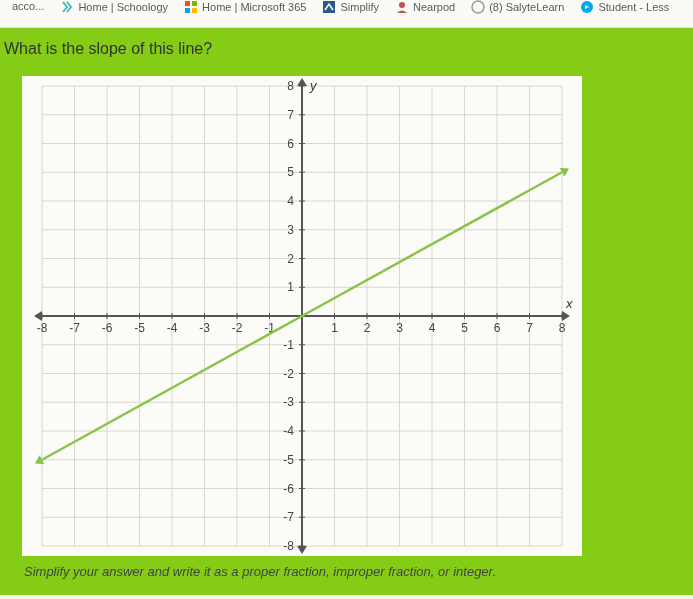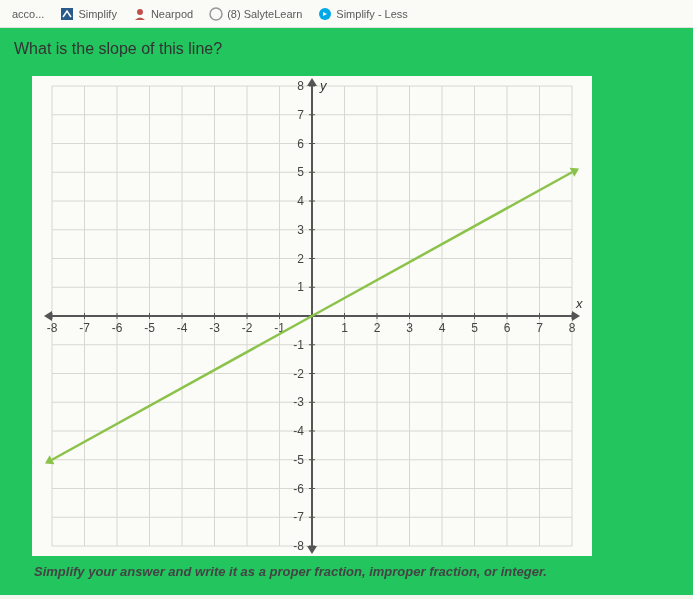--- a/index.html
+++ b/index.html
@@ -6,73 +6,91 @@
     body {
       font-family: -apple-system, BlinkMacSystemFont, 'Segoe UI', Arial, sans-serif;
       background: #f5f5f0;
       width: 693px;
       height: 599px;
       overflow: hidden;
       position: relative;
     }
     .tabs {
       display: flex;
-      align-items: center;
+      align-items: flex-start;
       height: 28px;
       background: #fafaf7;
       border-bottom: 1px solid #e0e0dc;
       padding: 0 4px;
       font-size: 11px;
       color: #5a5a5a;
       white-space: nowrap;
       overflow: hidden;
     }
     .tab {
       display: flex;
       align-items: center;
       padding: 0 8px;
       gap: 4px;
       cursor: pointer;
     }
     .tab-icon { width: 14px; height: 14px; display: inline-flex; align-items: center; justify-content: center; }
     .content {
-      padding: 12px 14px 8px 14px;
-      background: #22c55e;
+      padding: 12px 14px 8px 4px;
+      background: #84cc16;
     }
     .question {
       font-size: 16px;
       color: #333;
       margin-bottom: 18px;
     }
     .graph-wrap {
       width: 560px;
       height: 480px;
       margin-left: 18px;
       position: relative;
       background: #fbfbf8;
     }
     .graph-svg { display: block; }
     .instruction {
       font-style: italic;
       font-size: 13px;
       color: #444;
       padding: 8px 20px;
-      font-weight: bold;
     }
   </style>
 </head>
 <body>
 
 <div class="tabs">
   <div class="tab">
     <span>acco...</span>
   </div>
   <div class="tab">
     <span class="tab-icon">
       <svg width="14" height="14" viewBox="0 0 14 14">
+          <path d="M3 2 L7 7 L3 12 M7 2 L11 7 L7 12" stroke="#4db8b8" stroke-width="2" fill="none"></path>
+        </svg>
+    </span>
+    <span>Home | Schoology</span>
+  </div>
+  <div class="tab">
+    <span class="tab-icon">
+      <svg width="14" height="14" viewBox="0 0 14 14">
+        <rect x="1" y="1" width="5" height="5" fill="#f25022"></rect>
+        <rect x="8" y="1" width="5" height="5" fill="#7fba00"></rect>
+        <rect x="1" y="8" width="5" height="5" fill="#00a4ef"></rect>
+        <rect x="8" y="8" width="5" height="5" fill="#ffb900"></rect>
+      </svg>
+    </span>
+    <span>Home | Microsoft 365</span>
+  </div>
+  <div class="tab">
+    <span class="tab-icon">
+      <svg width="14" height="14" viewBox="0 0 14 14">
           <rect x="1" y="1" width="12" height="12" fill="#2a5a8a"></rect>
           <path d="M3 10 L7 4 L11 10" stroke="#fff" stroke-width="1.5" fill="none"></path>
         </svg>
     </span>
     <span>Simplify</span>
   </div>
   <div class="tab">
     <span class="tab-icon">
       <svg width="14" height="14" viewBox="0 0 14 14">
           <circle cx="7" cy="5" r="3" fill="#c0504d"></circle>
@@ -89,21 +107,21 @@
     </span>
     <span>(8) SalyteLearn</span>
   </div>
   <div class="tab">
     <span class="tab-icon">
       <svg width="14" height="14" viewBox="0 0 14 14">
           <circle cx="7" cy="7" r="6" fill="#00a8e8"></circle>
           <path d="M5 5 L5 9 L9 7 Z" fill="#fff"></path>
         </svg>
     </span>
-    <span>Simplify - Less</span>
+    <span>Student - Less</span>
   </div>
 </div>
 
 <div class="content">
   <div class="question">What is the slope of this line?</div>
 
   <div class="graph-wrap">
     <svg class="graph-svg" width="560" height="480" viewBox="0 0 560 480" id="graph">
         <line x1="20" y1="470" x2="20" y2="10" stroke="#d8d8d0" stroke-width="1"></line>
         <line x1="52.5" y1="470" x2="52.5" y2="10" stroke="#d8d8d0" stroke-width="1"></line>

